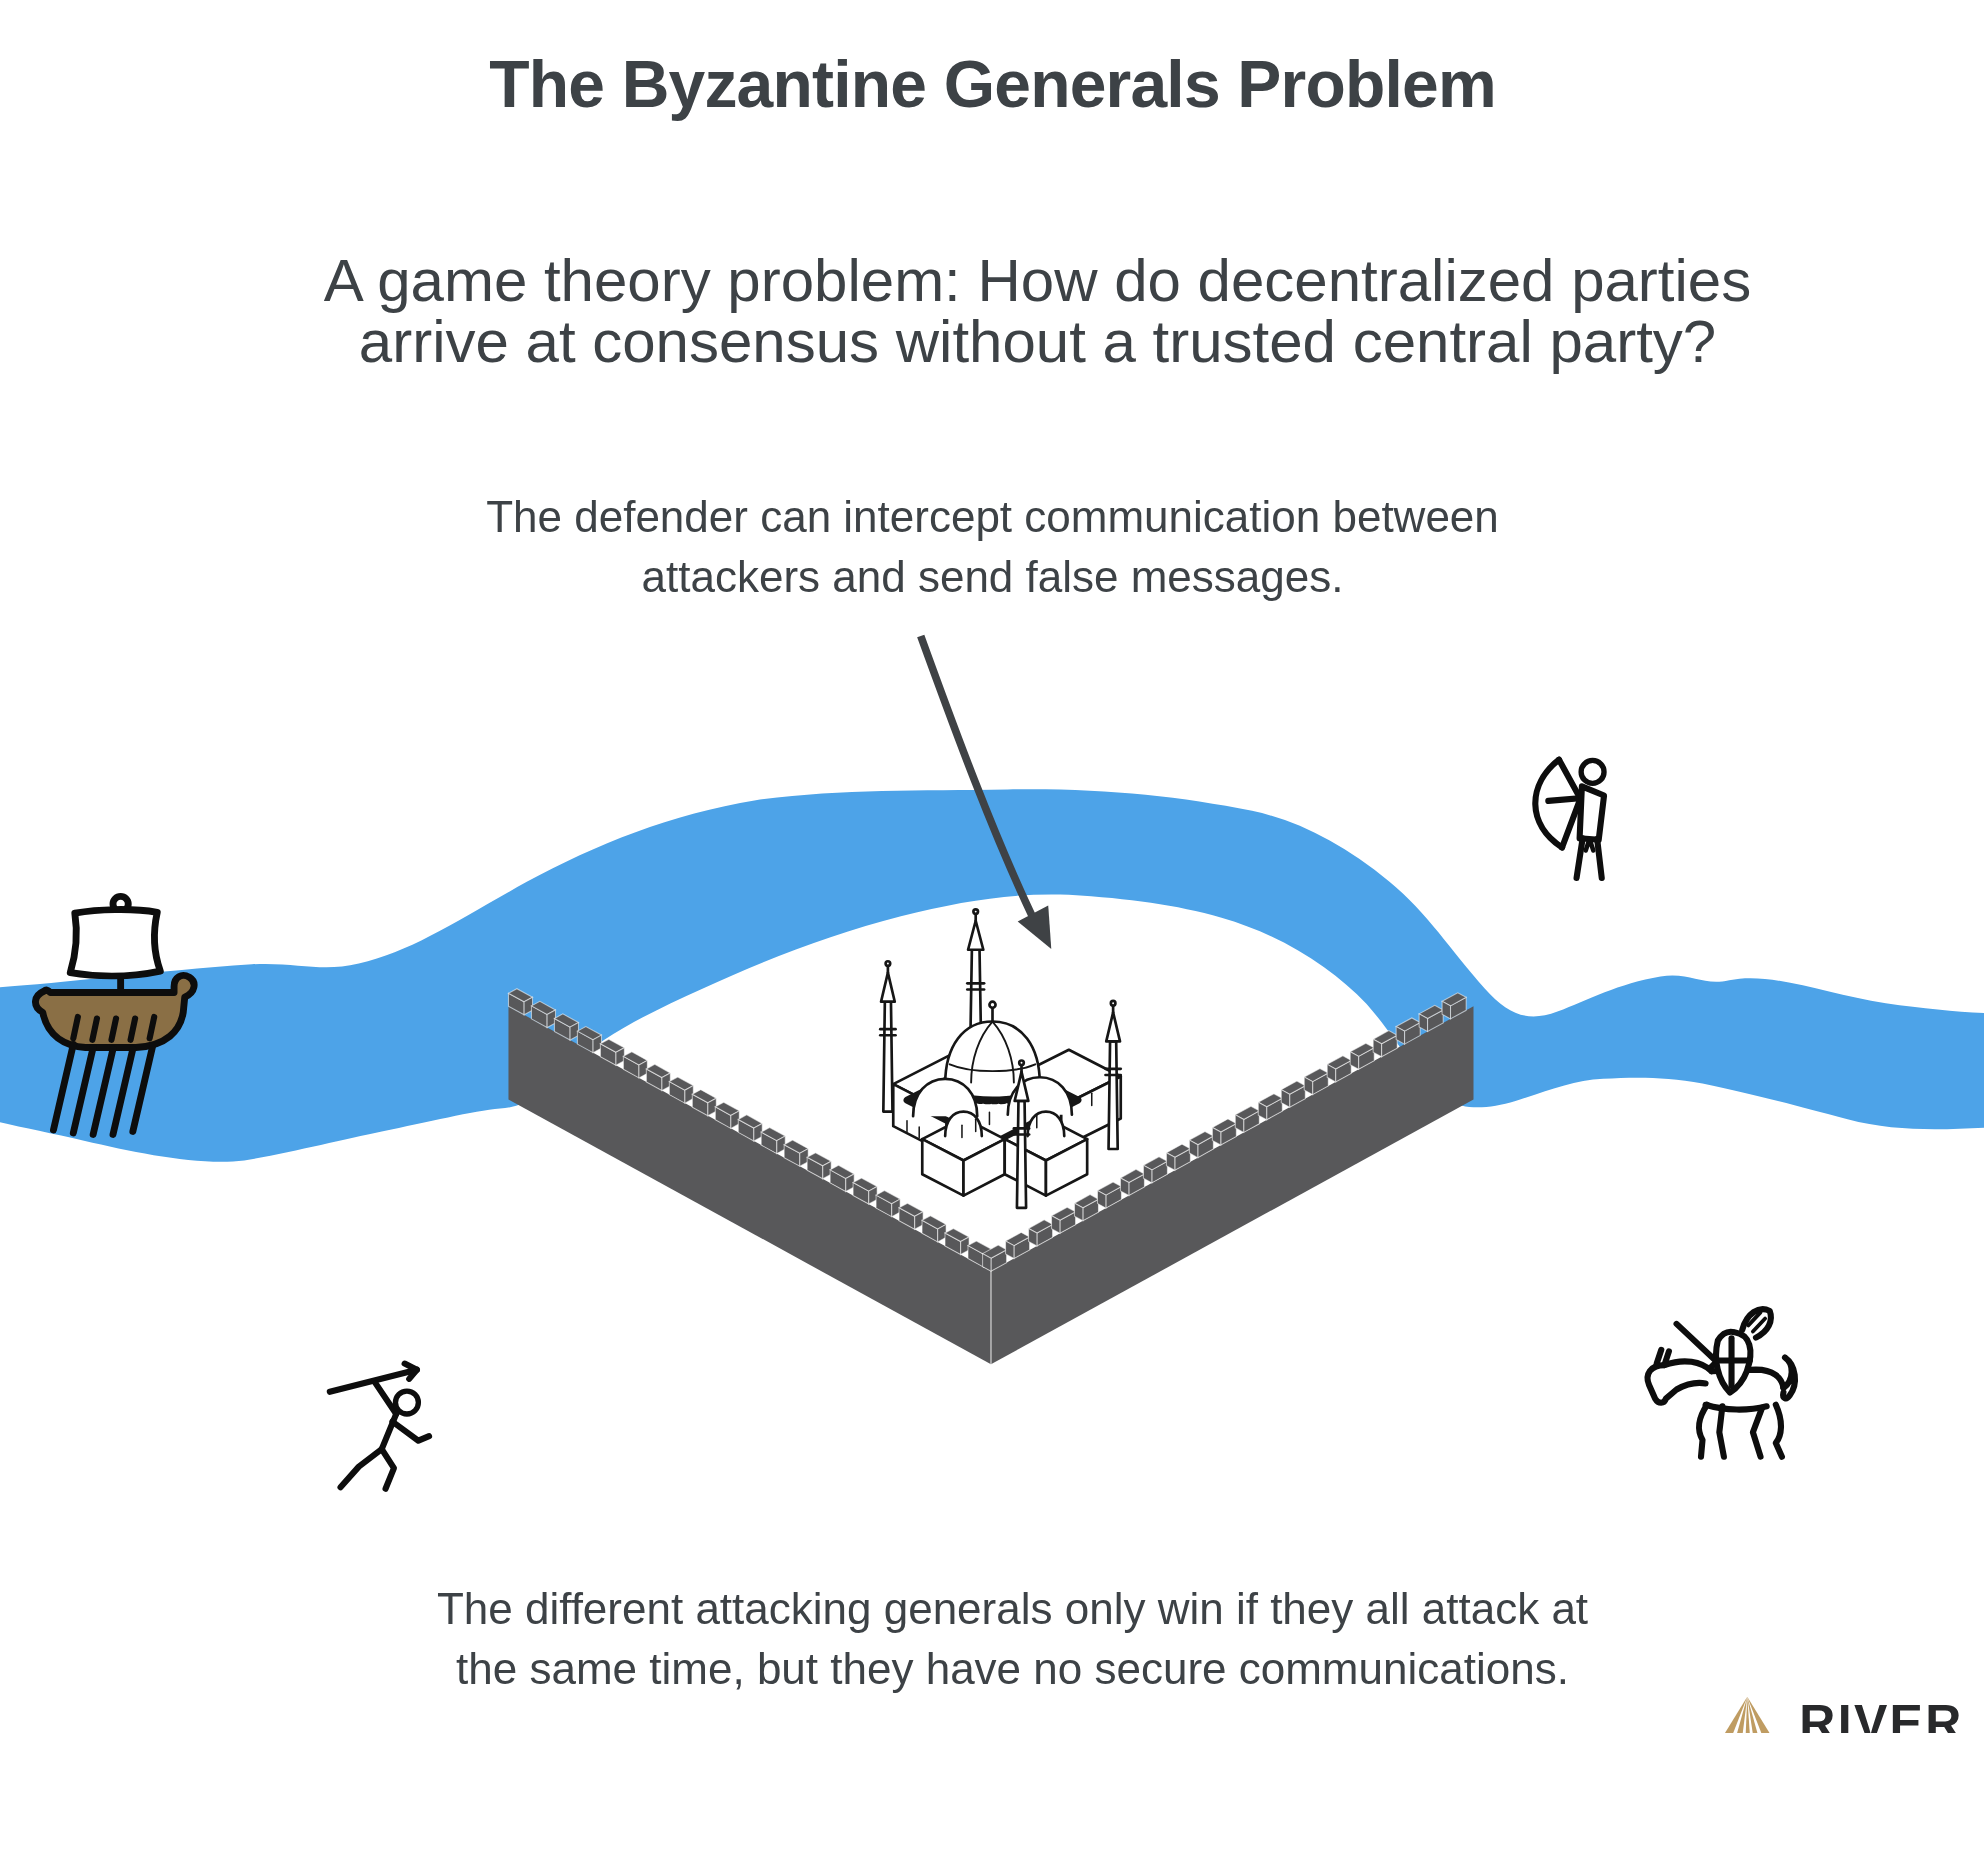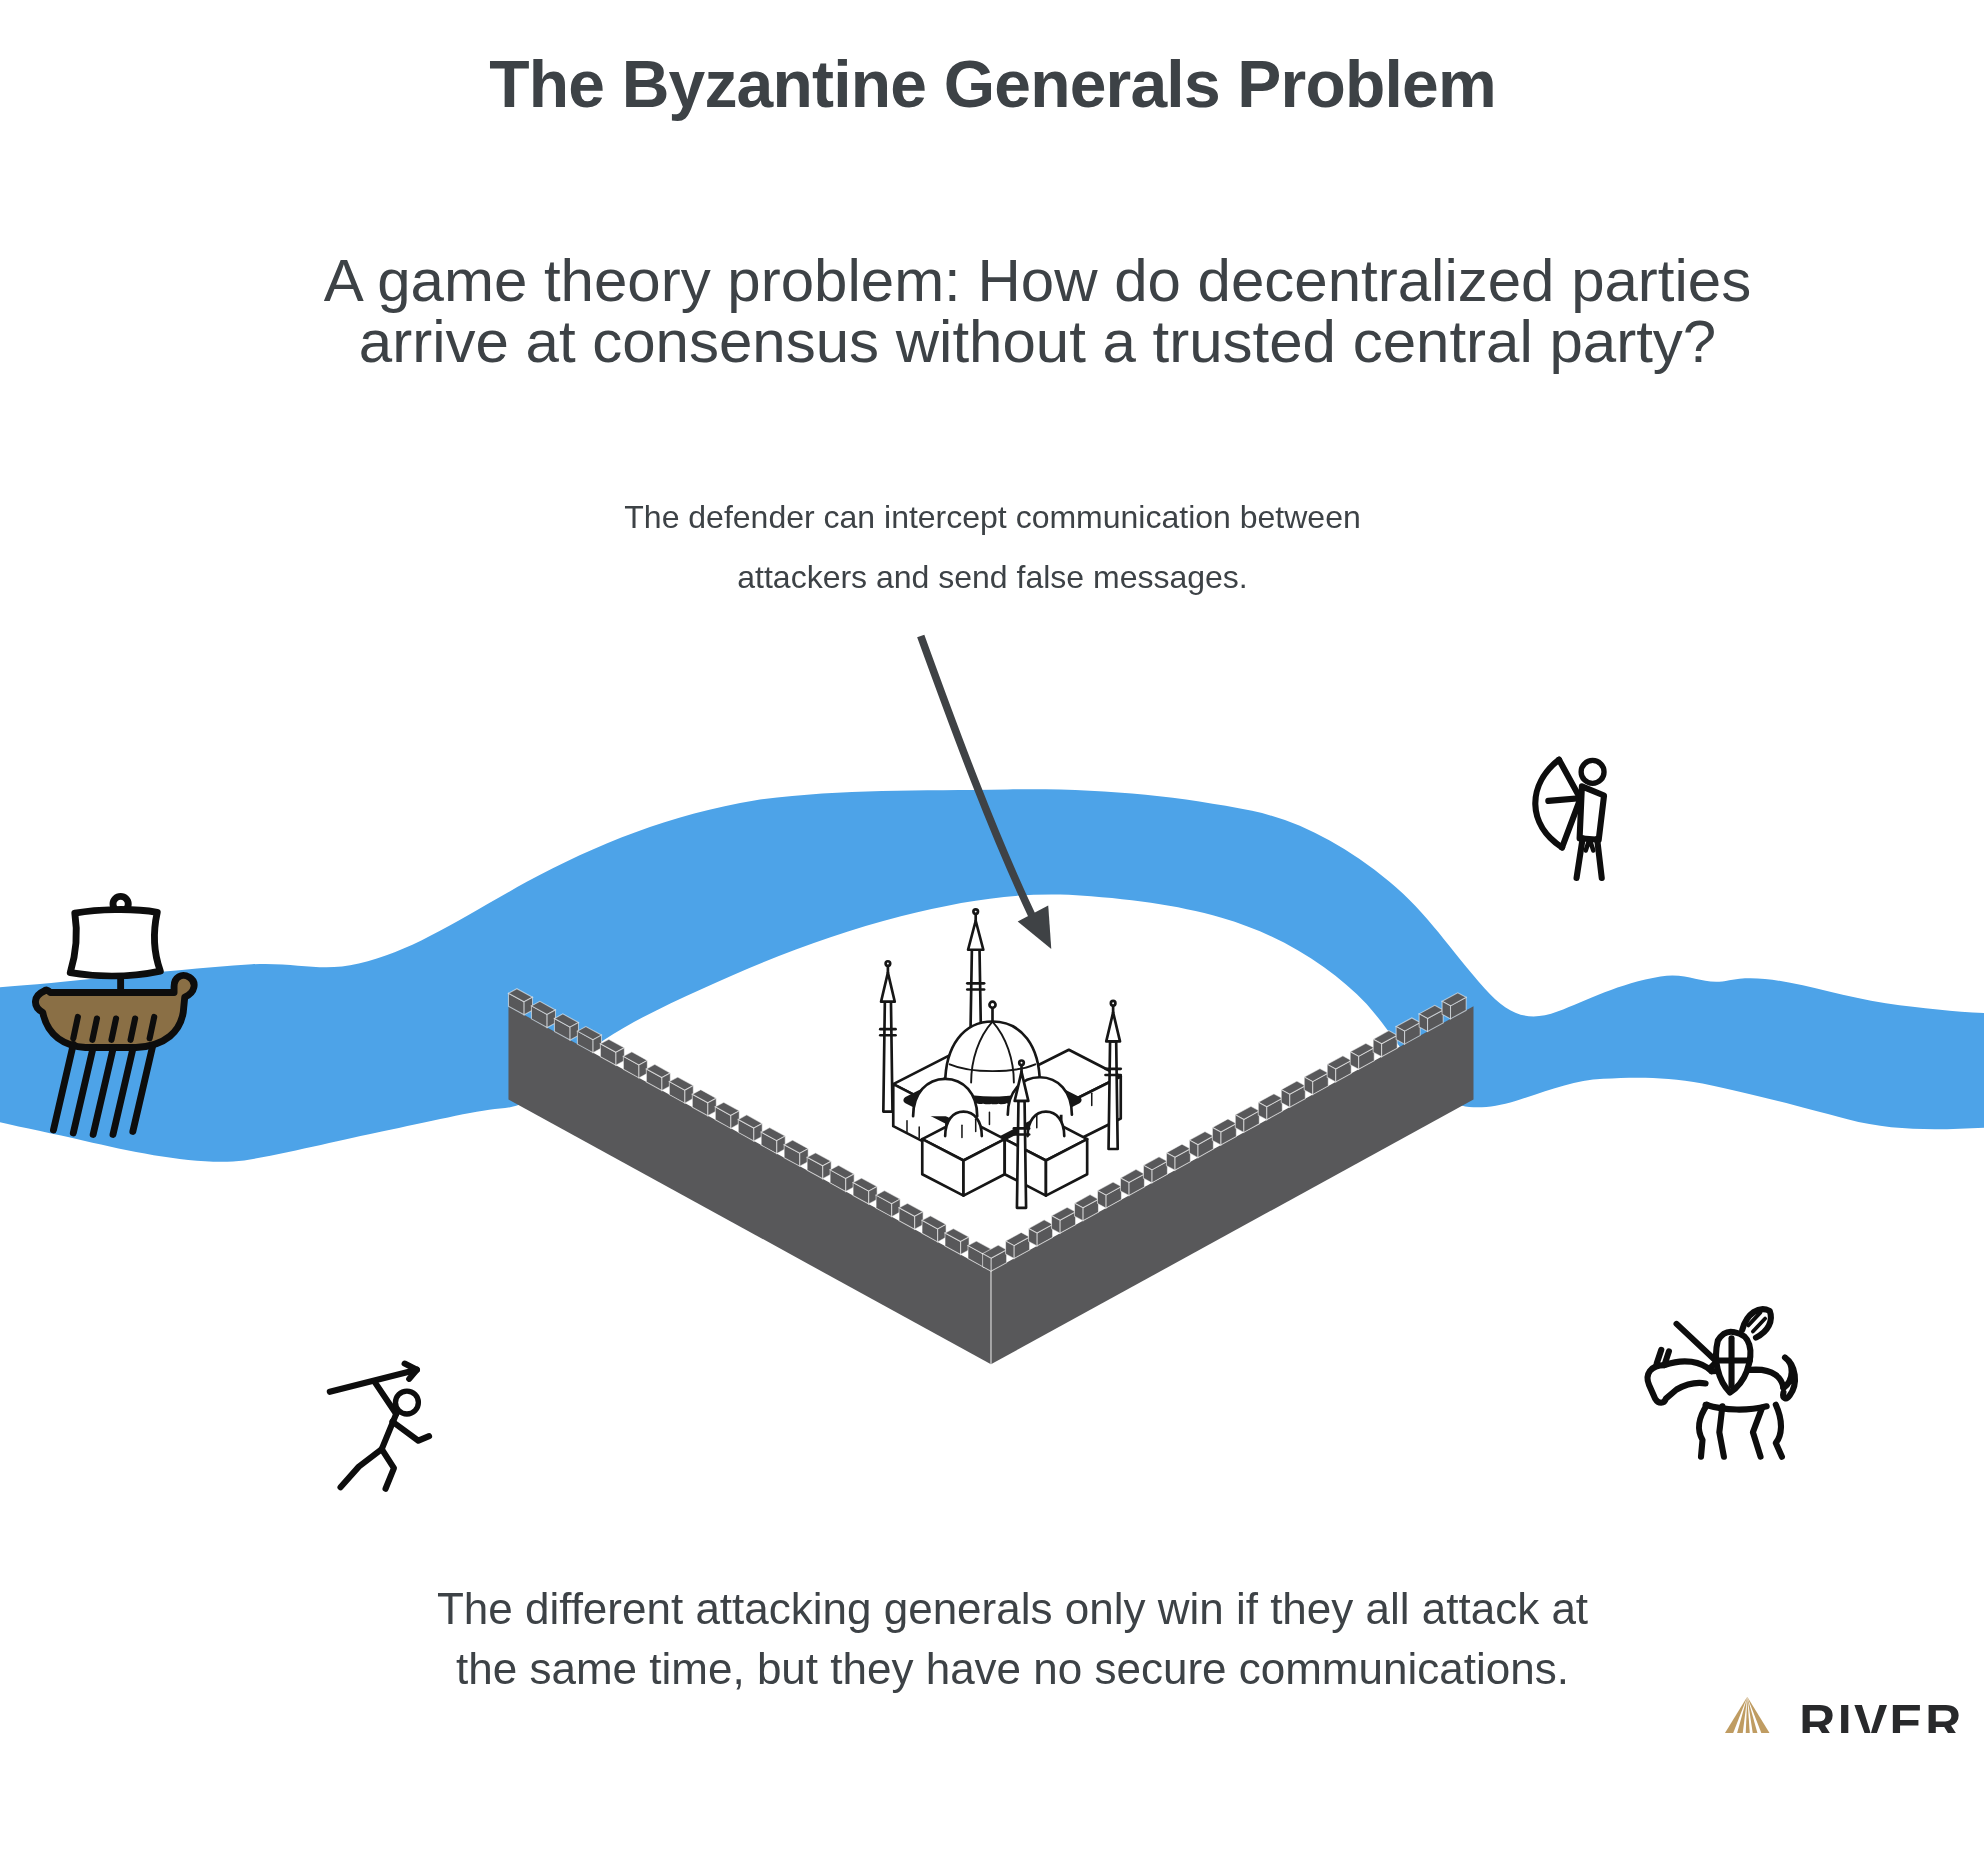--- a/index.html
+++ b/index.html
@@ -7,21 +7,21 @@
     position:relative;width:1985px;height:1733px;overflow:hidden;background:#ffffff;
     font-family:"Liberation Sans","DejaVu Sans",sans-serif;
   }
   .scene{position:absolute;left:0;top:0;}
   .txt{
     position:absolute;left:0;width:1985px;text-align:center;
     color:var(--text,#3d4246);white-space:pre-line;z-index:5;
   }
   .title{top:46px;font-size:66px;font-weight:700;letter-spacing:-0.8px;}
   .subtitle{top:250px;font-size:60px;line-height:61px;font-weight:400;padding-left:45px;}
-  .callout{top:487px;font-size:32px;line-height:60px;font-weight:400;}
+  .callout{top:487px;font-size:44px;line-height:60px;font-weight:400;}
   .footer{top:1579px;font-size:44px;line-height:60px;font-weight:400;margin-left:20px;}
   .brand{
     position:absolute;right:21.4px;top:1691px;display:flex;align-items:center;gap:13.7px;z-index:6;
   }
   .brand-name{
     font-size:50px;font-weight:700;letter-spacing:2.3px;color:var(--brand-text,#28292b);
     line-height:1;padding-bottom:4.6px;
   }
 </style>
 </head>

